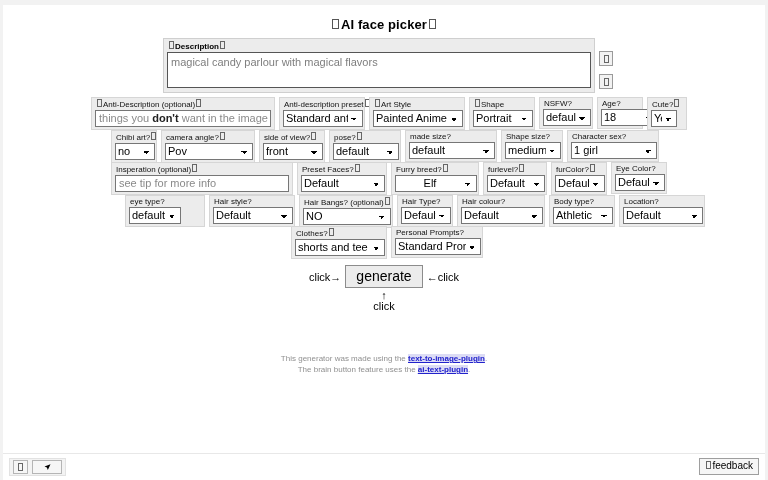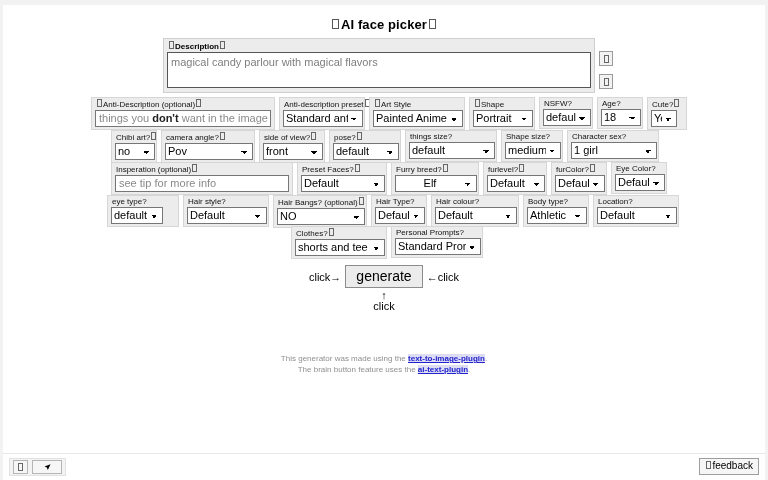--- a/index.html
+++ b/index.html
@@ -330,21 +330,21 @@
         <select style="width:60px;"><option>Portrait</option></select>
       </div>
 
       <div class="grp" style="width:54px;">
         <span class="lab"><span>NSFW?</span></span>
         <select style="width:48px;"><option>default</option></select>
       </div>
 
       <div class="grp" style="width:46px;">
         <span class="lab"><span>Age?</span></span>
-        <select style="width:40px;"><option>18</option></select>
+        <select style="width:57px;"><option>18</option></select>
       </div>
 
       <div class="grp" style="width:40px;">
         <span class="lab"><span>Cute?</span><span class="tofu-sm"></span></span>
         <select style="width:26px;"><option>Yes</option></select>
       </div>
     </div>
 
     <div class="row" style="left:108px; top:125px;">
       <div class="grp" style="width:46px;">
@@ -361,21 +361,21 @@
         <span class="lab"><span>side of view?</span><span class="tofu-sm"></span></span>
         <select style="width:60px;"><option>front</option></select>
       </div>
 
       <div class="grp" style="width:72px;">
         <span class="lab"><span>pose?</span><span class="tofu-sm"></span></span>
         <select style="width:66px;"><option>default</option></select>
       </div>
 
       <div class="grp" style="width:92px;">
-        <span class="lab"><span></span><span>things size?</span></span>
+        <span class="lab"><span></span><span>made size?</span></span>
         <select style="width:86px;"><option>default</option></select>
       </div>
 
       <div class="grp" style="width:62px;">
         <span class="lab"><span>Shape size?</span></span>
         <select style="width:56px;"><option>medium</option></select>
       </div>
 
       <div class="grp" style="width:92px;">
         <span class="lab"><span>Character sex?</span></span>
@@ -409,21 +409,21 @@
         <select style="width:50px;"><option>Default</option></select>
       </div>
 
       <div class="grp" style="width:56px;">
         <span class="lab"><span>Eye Color?</span></span>
         <select style="width:50px;"><option>Default</option></select>
       </div>
     </div>
 
     <div class="row" style="left:104px; top:190px;">
-      <div class="grp" style="width:72px;">
+      <div class="grp" style="width:80px;margin-left:18px;">
         <span class="lab"><span>eye type?</span></span>
         <select style="width:52px;"><option>default</option></select>
       </div>
 
       <div class="grp" style="width:86px;">
         <span class="lab"><span>Hair style?</span></span>
         <select style="width:80px;"><option>Default</option></select>
       </div>
 
       <div class="grp" style="width:94px;">

